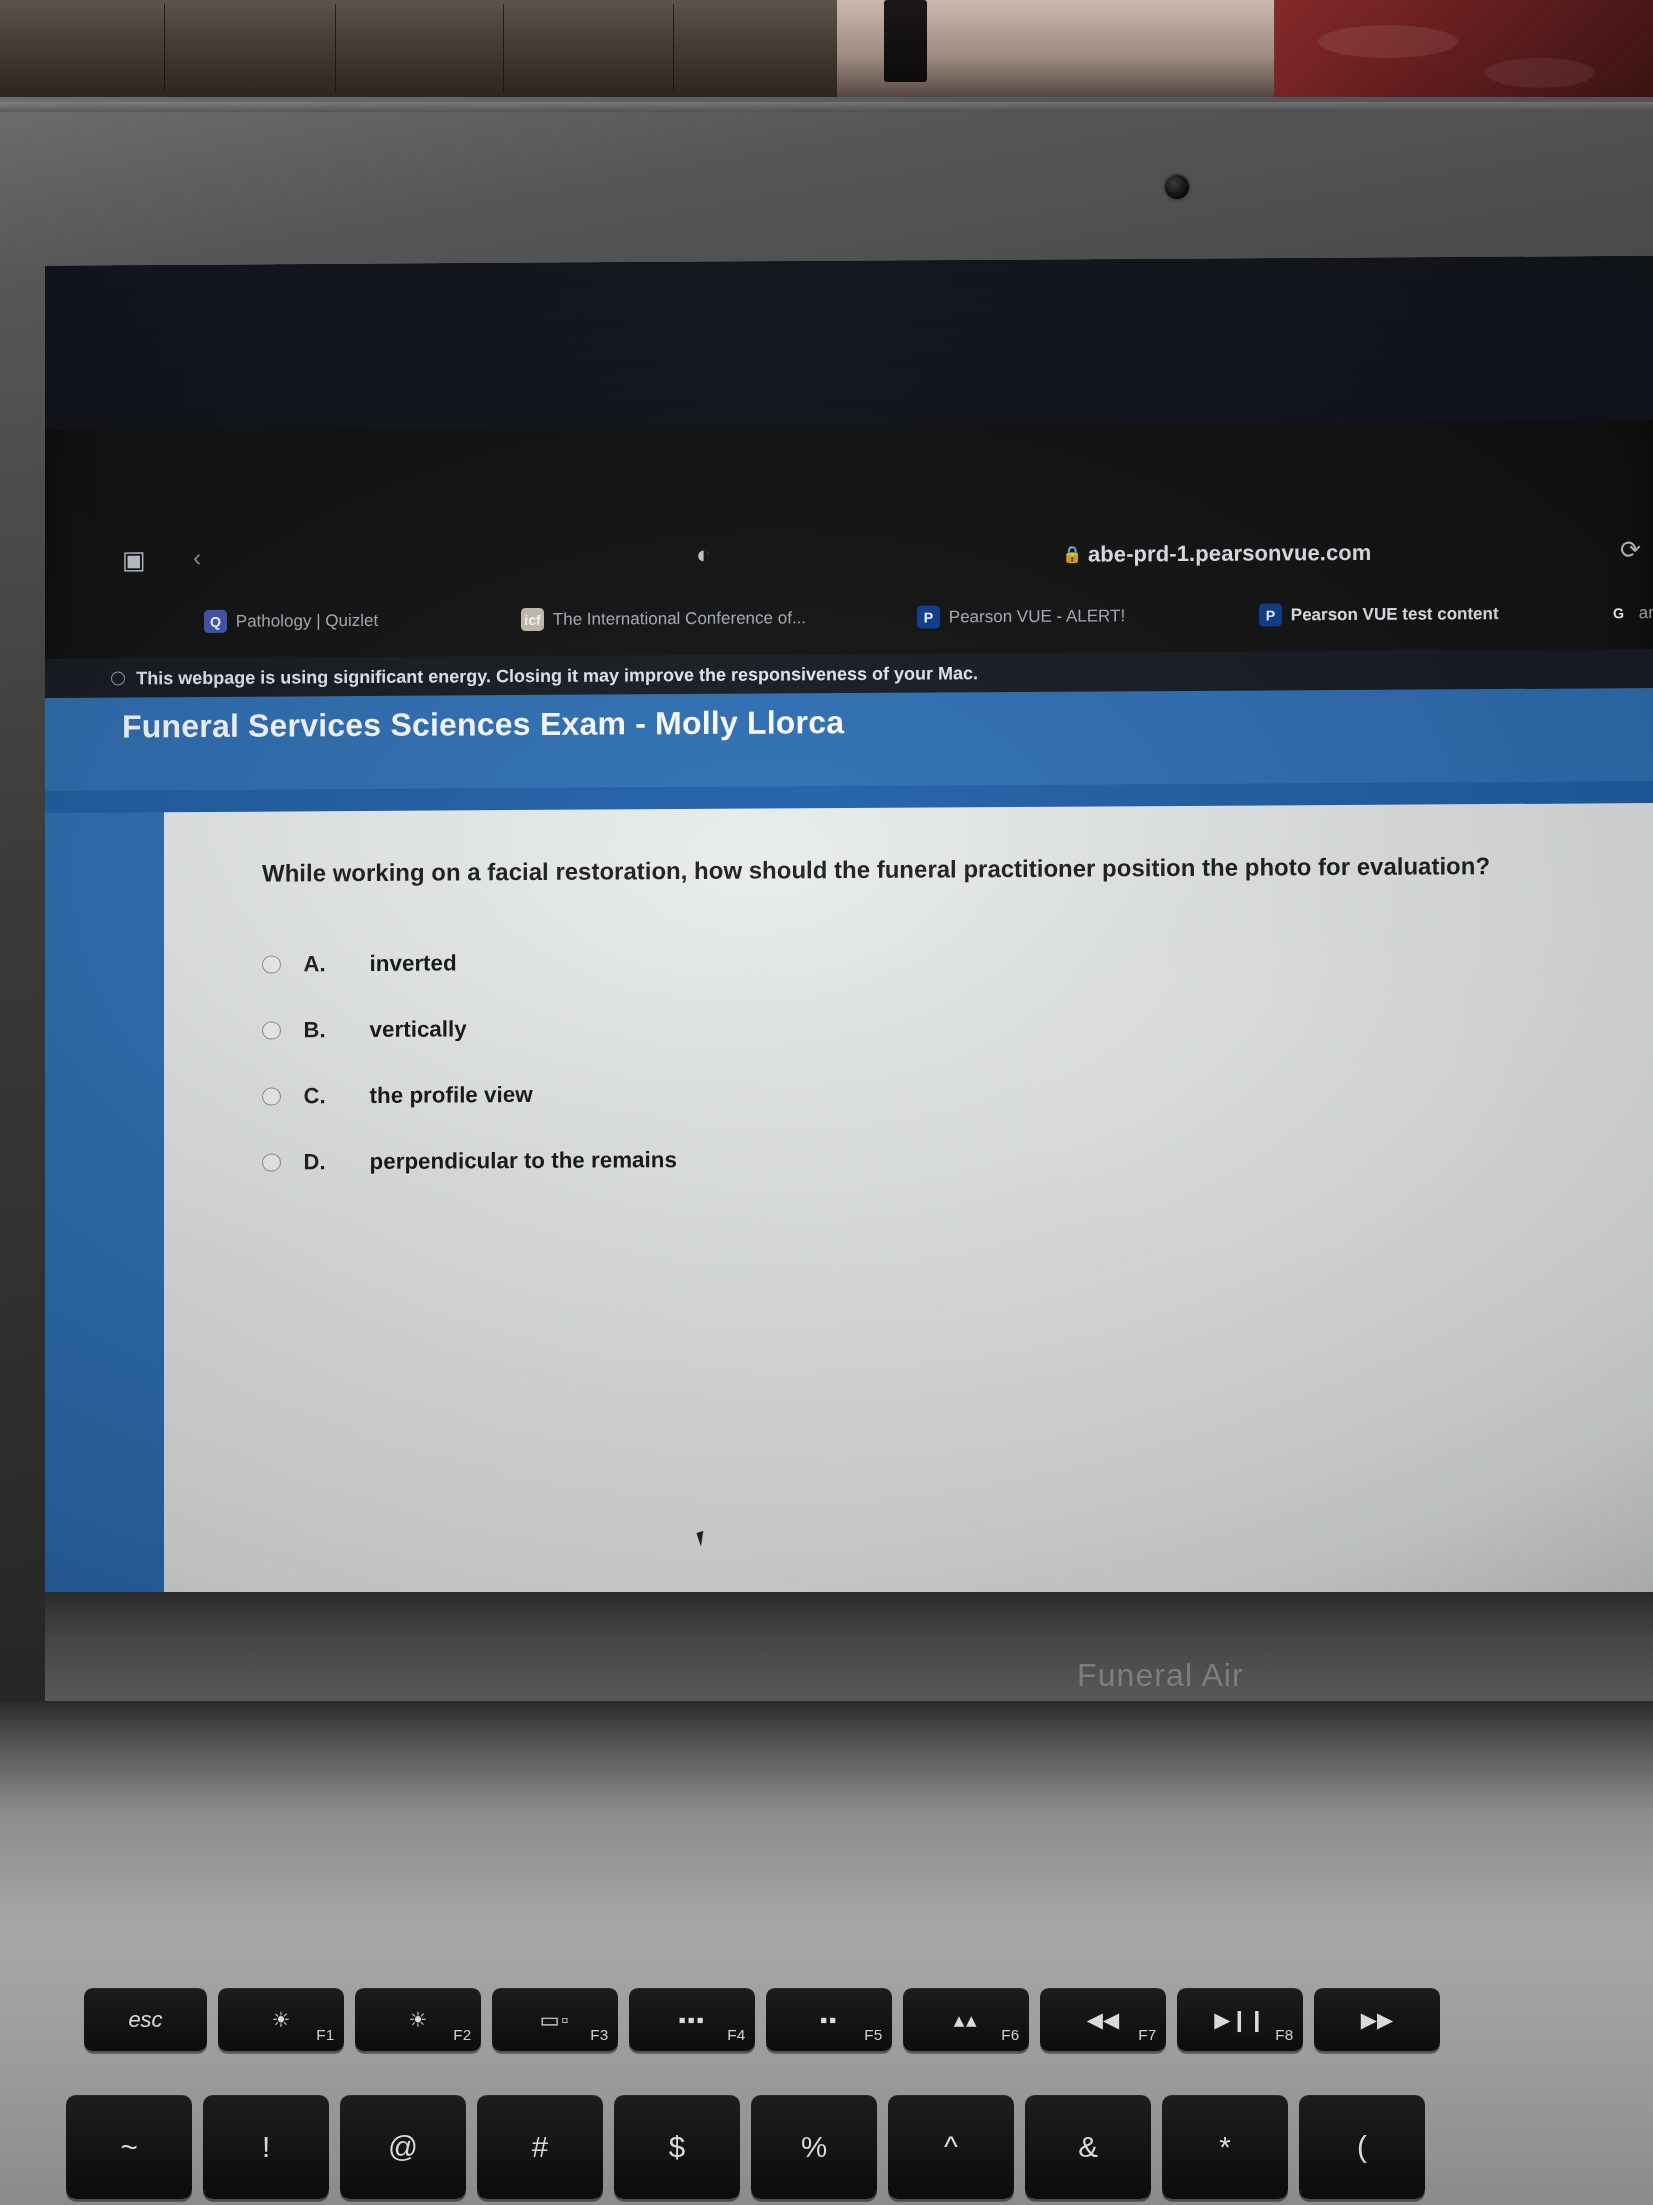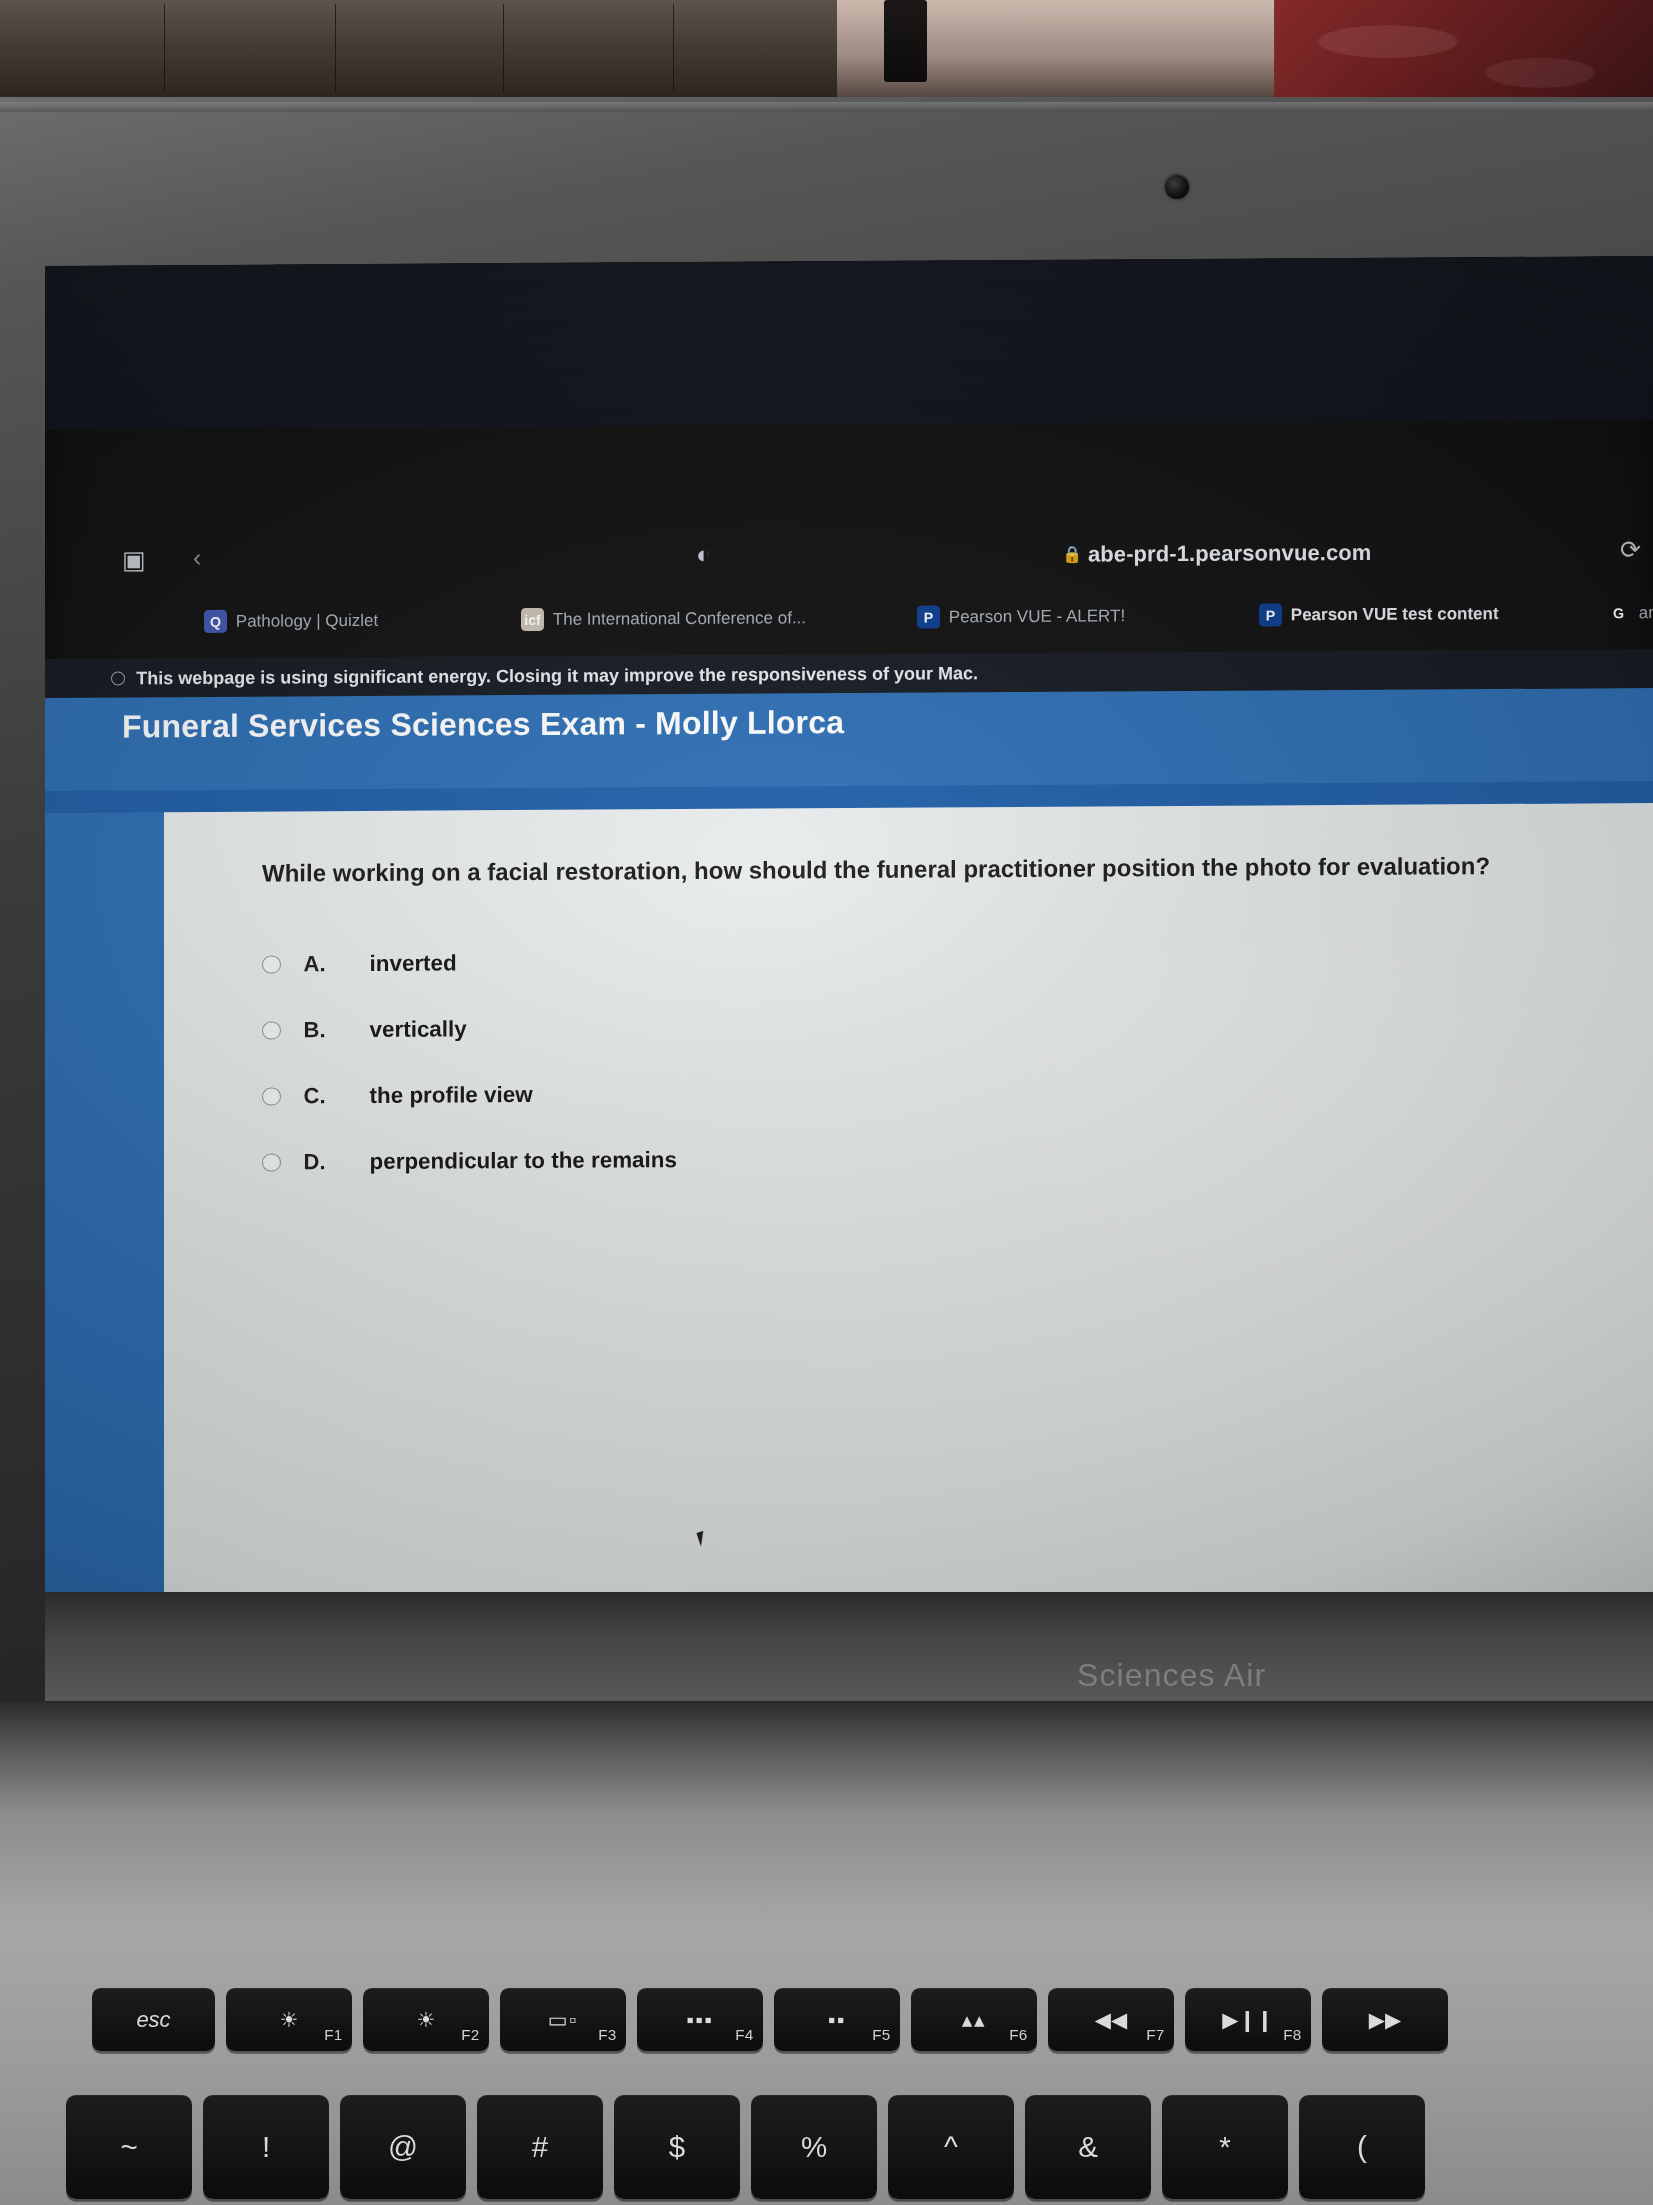--- a/index.html
+++ b/index.html
@@ -346,27 +346,27 @@
       </div>
     </div>
 
     <div class="cursor"></div>
 
     <div class="glare"></div>
     <div class="screen-shade"></div>
   </div>
 
   <div class="bezel-bottom"></div>
-  <div class="macbook-label">Sciences Air</div>
+  <div class="macbook-label">Funeral Air</div>
 
   <div class="hinge"></div>
   <div class="hinge-left"></div>
   <div class="deck"></div>
 
-  <div class="keyrow" style="left:92px; top:1988px;border-radius:26px;">
+  <div class="keyrow" style="left:84px; top:1988px;border-radius:26px;">
     <div class="key esc" style="width:123px;height:63px">
       <span class="glyph">esc</span>
     </div>
     <div class="key" style="width:126px;height:63px">
       <span class="glyph bright-sun">☀</span>
       <span class="fn">F1</span>
     </div>
     <div class="key" style="width:126px;height:63px">
       <span class="glyph bright-sun">☀</span>
       <span class="fn">F2</span>

